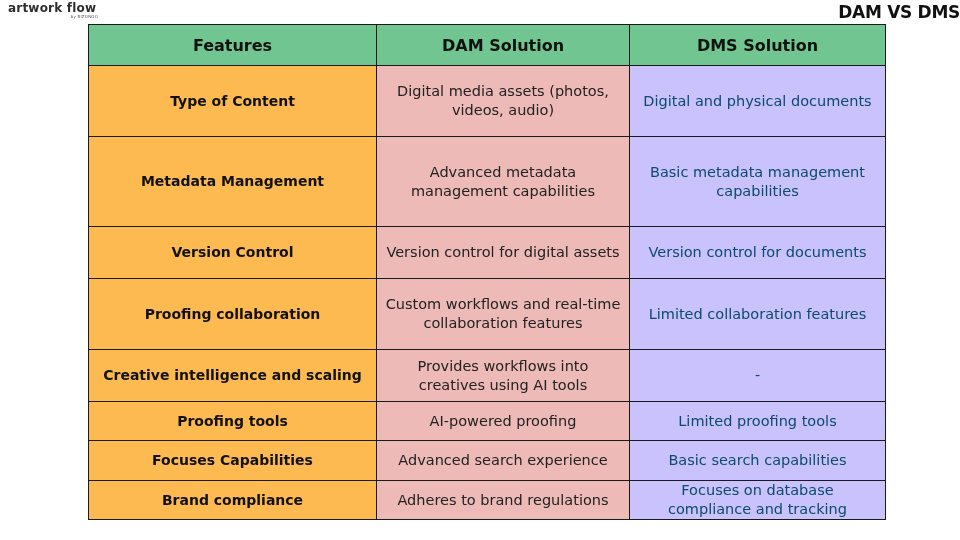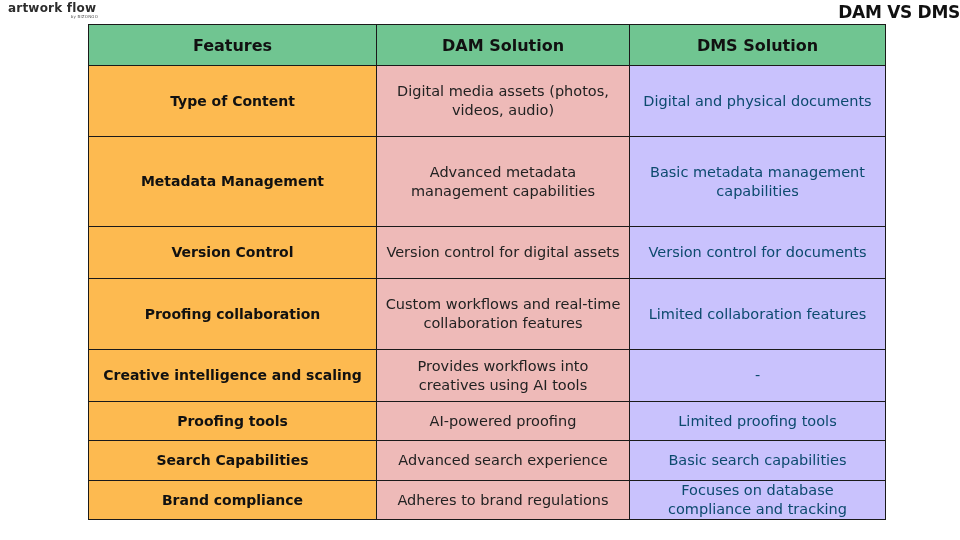--- a/index.html
+++ b/index.html
@@ -89,21 +89,21 @@
       <td class="feat">Creative intelligence and scaling</td>
       <td class="dam">Provides workflows into creatives using AI tools</td>
       <td class="dms">-</td>
     </tr>
     <tr style="height:39px">
       <td class="feat">Proofing tools</td>
       <td class="dam">AI-powered proofing</td>
       <td class="dms">Limited proofing tools</td>
     </tr>
     <tr style="height:40px">
-      <td class="feat">Search Capabilities</td>
+      <td class="feat">Focuses Capabilities</td>
       <td class="dam">Advanced search experience</td>
       <td class="dms">Basic search capabilities</td>
     </tr>
     <tr style="height:34px">
       <td class="feat">Brand compliance</td>
       <td class="dam">Adheres to brand regulations</td>
       <td class="dms">Focuses on database compliance and tracking</td>
     </tr>
   </tbody>
 </table>

